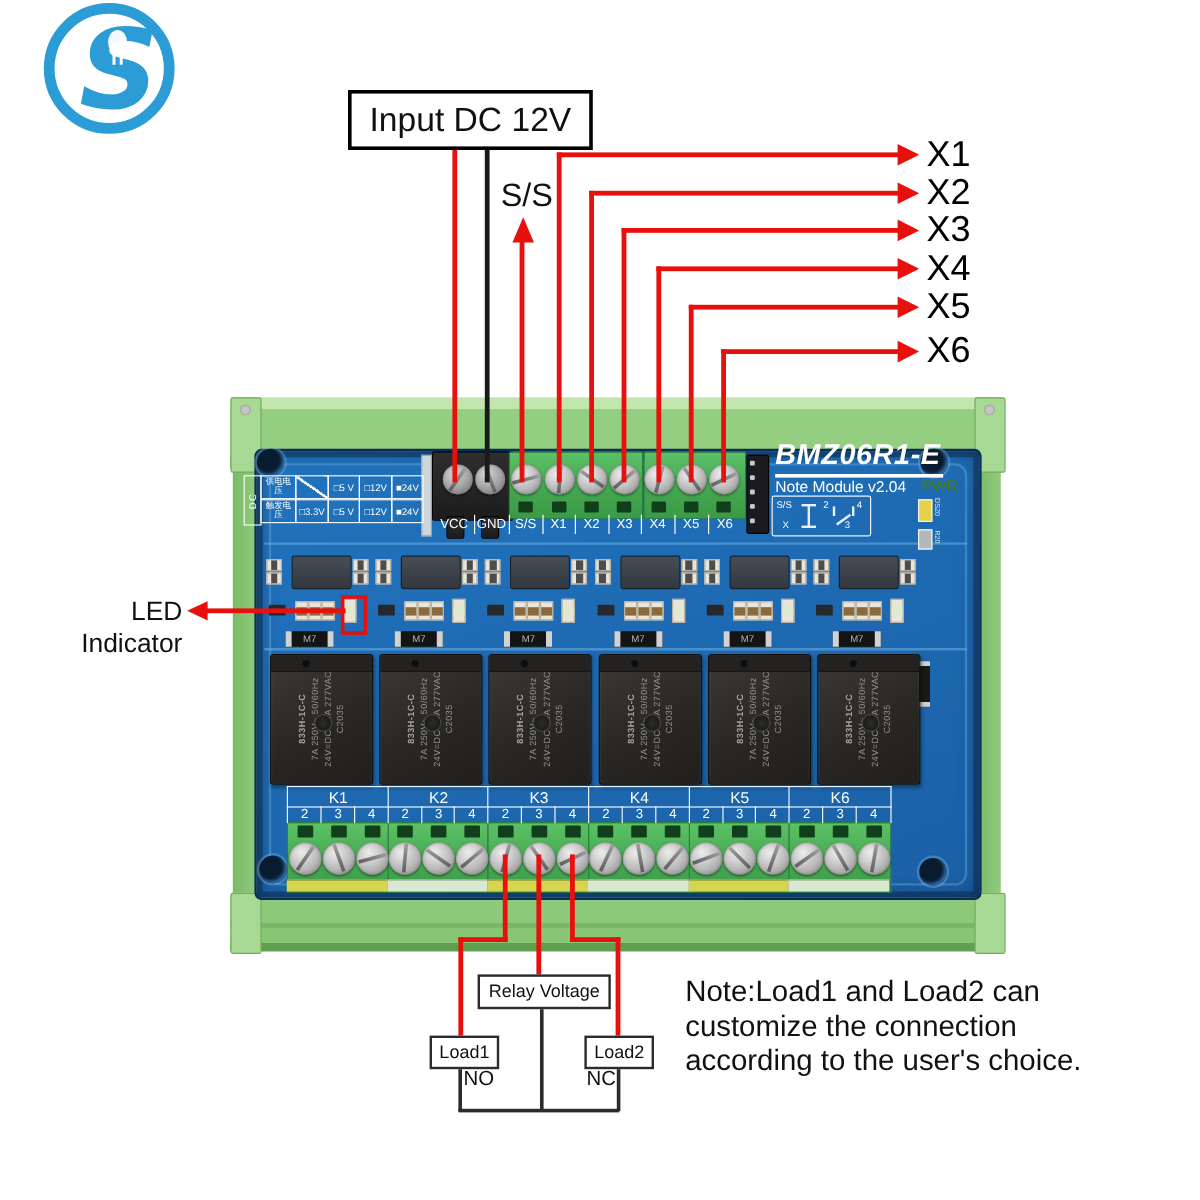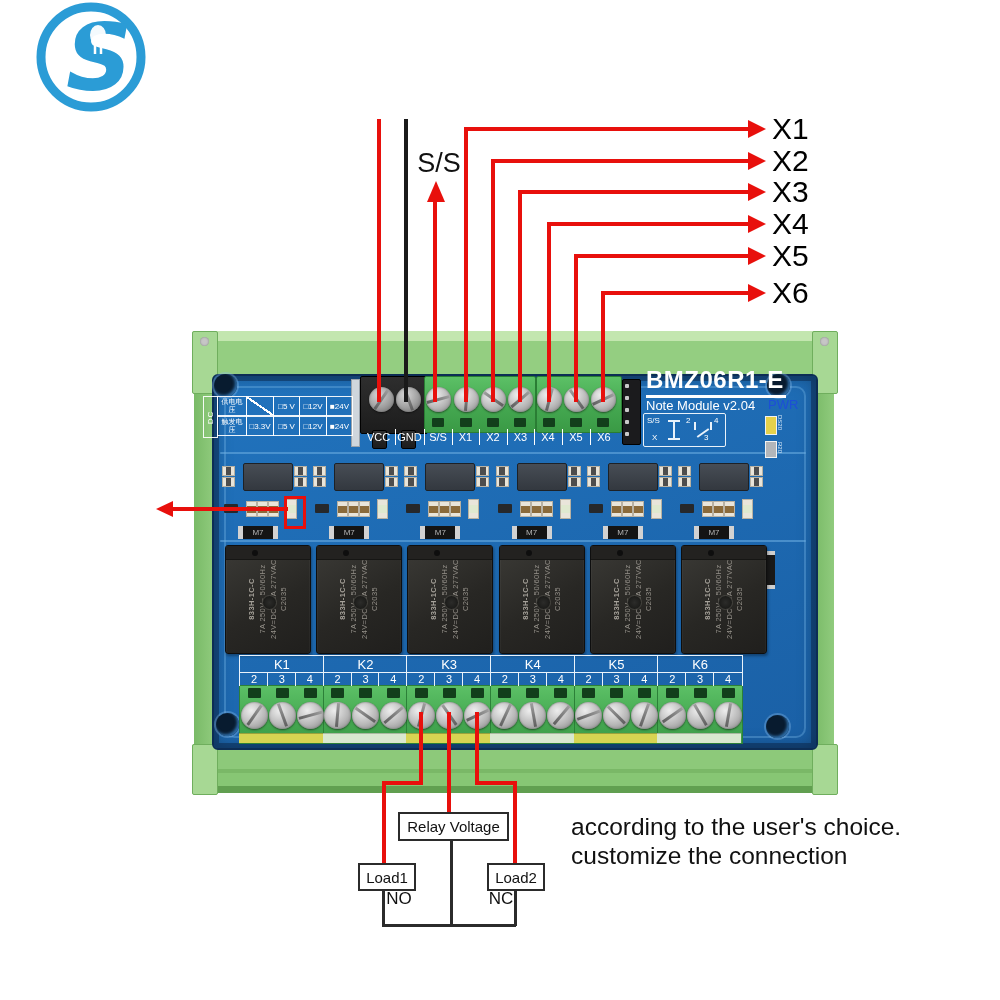--- a/index.html
+++ b/index.html
@@ -79,23 +79,23 @@
   .tlabel{position:absolute;top:429px;height:16px;line-height:16px;color:#fff;font-size:11px;
     text-align:center;z-index:6;border-right:1px solid #fff;}
   .tlabel.last{border-right:none;}
   .bracket{position:absolute;background:#cfd6dc;border:1px solid #9aa3ab;z-index:4;}
   #pinheader{position:absolute;left:622px;top:379px;width:17px;height:64px;background:#1b1b1d;
     border:1px solid #000;border-radius:2px;z-index:5;}
   .pin-dot{position:absolute;width:4px;height:4px;background:#c9c9c9;border-radius:1px;z-index:6;}
 
   
   #model{position:absolute;left:646px;top:366px;z-index:6;color:#fff;font-size:24px;
-    font-weight:bold;border-bottom:3px solid #fff;padding:0 2px 1px 0;letter-spacing:.5px;}
+    font-weight:bold;font-style:italic;border-bottom:3px solid #fff;padding:0 2px 1px 0;letter-spacing:.5px;}
   #subtitle{position:absolute;left:646px;top:398px;z-index:6;color:#fff;font-size:13px;}
-  #pwr{position:absolute;left:768px;top:397px;z-index:6;color:#1d4ed8;font-size:13px;}
+  #pwr{position:absolute;left:768px;top:397px;z-index:6;color:#4d7c0f;font-size:13px;}
   #schem{position:absolute;left:643px;top:413px;width:81px;height:32px;z-index:6;
     border:1.5px solid #e9f2fa;border-radius:2px;color:#fff;font-size:8px;}
   #schem .t{position:absolute;}
   .schem-line{position:absolute;background:#e9f2fa;}
 
   .cmp-led{position:absolute;background:#e5d14b;border:1px solid #f2f2f2;z-index:5;}
   .cmp-res{position:absolute;background:#b3b6ba;border:1px solid #f2f2f2;z-index:5;}
   .cmp-d20{position:absolute;background:#191919;border-top:4px solid #cfcfcf;
     border-bottom:4px solid #cfcfcf;z-index:5;}
   .vlabel{position:absolute;writing-mode:vertical-rl;font-size:6px;color:#d4e6f6;z-index:6;letter-spacing:0;}
@@ -212,27 +212,29 @@
     <div class="schem-line" style="left:66px;top:8px;width:2px;height:8px"></div>
     <div class="t" style="left:60px;top:19px">3</div>
     <div class="schem-line" style="left:52px;top:18px;width:14px;height:2px;transform:rotate(-35deg)"></div>
   </div>
   <div class="cmp-led" style="left:765px;top:416px;width:10px;height:17px"></div>
   <div class="vlabel" style="left:777px;top:415px">DS20</div>
   <div class="cmp-res" style="left:765px;top:441px;width:10px;height:15px"></div>
   <div class="vlabel" style="left:777px;top:442px">R20</div>
   <div class="cmp-d20" style="left:763px;top:551px;width:12px;height:30px"></div>
 
+  <div class="annbox" style="left:290px;top:75px;width:198px;height:44px;font-size:28px">Input DC 12V</div>
   <div class="redline" style="left:377px;top:119px;width:4px;height:283px"></div>
   <div class="blkline" style="left:404px;top:119px;width:4px;height:283px"></div>
 
   <div class="plain" style="left:410px;top:148px;width:58px;text-align:center;font-size:27px">S/S</div>
   <div class="arr-up" style="left:427px;top:181px"></div>
   <div class="redline" style="left:433px;top:199px;width:4px;height:203px"></div>
 
+  <div class="plain" style="left:20px;top:497px;width:132px;text-align:right;font-size:22px">LED Indicator</div>
   <div class="arr-left" style="left:156px;top:501px"></div>
   <div class="redline" style="left:170px;top:507px;width:118px;height:4px"></div>
   <div class="ledframe" style="left:284px;top:496px;width:16px;height:27px"></div>
 
   <div class="redline" style="left:419px;top:712px;width:4px;height:73px"></div>
   <div class="redline" style="left:382px;top:781px;width:41px;height:4px"></div>
   <div class="redline" style="left:382px;top:781px;width:4px;height:83px"></div>
   <div class="redline" style="left:447px;top:712px;width:4px;height:101px"></div>
   <div class="redline" style="left:475px;top:712px;width:4px;height:73px"></div>
   <div class="redline" style="left:475px;top:781px;width:42px;height:4px"></div>
@@ -242,22 +244,23 @@
   <div class="loadbox" style="left:358px;top:863px;width:54px;height:24px;font-size:15px">Load1</div>
   <div class="loadbox" style="left:487px;top:863px;width:54px;height:24px;font-size:15px">Load2</div>
   <div class="plain" style="left:374px;top:889px;width:50px;text-align:center;font-size:17px">NO</div>
   <div class="plain" style="left:476px;top:889px;width:50px;text-align:center;font-size:17px">NC</div>
   <div class="thinblk" style="left:450px;top:837px;width:2.5px;height:89px"></div>
   <div class="thinblk" style="left:382px;top:887px;width:2.5px;height:39px"></div>
   <div class="thinblk" style="left:514px;top:887px;width:2.5px;height:39px"></div>
   <div class="thinblk" style="left:382px;top:924px;width:134px;height:2.5px"></div>
 
   <div class="plain" style="left:571px;top:812px;font-size:24.5px;line-height:29px">
+    <div>Note:Load1 and Load2 can</div>
+    <div>customize the connection</div>
     <div>according to the user's choice.</div>
-    <div>customize the connection</div>
   </div>
 <div class="screw dark" style="position: absolute; left: 368.5px; top: 386.5px; width: 25px; height: 25px;">
       <span class="slot" style="transform: rotate(35deg);"></span>
     </div>
     <div class="screw dark" style="position: absolute; left: 395.5px; top: 386.5px; width: 25px; height: 25px;">
       <span class="slot" style="transform: rotate(-20deg);"></span>
     </div>
     <div class="screw" style="position: absolute; left: 425.5px; top: 386.5px; width: 25px; height: 25px;">
       <span class="slot" style="transform: rotate(75deg);"></span>
     </div>

